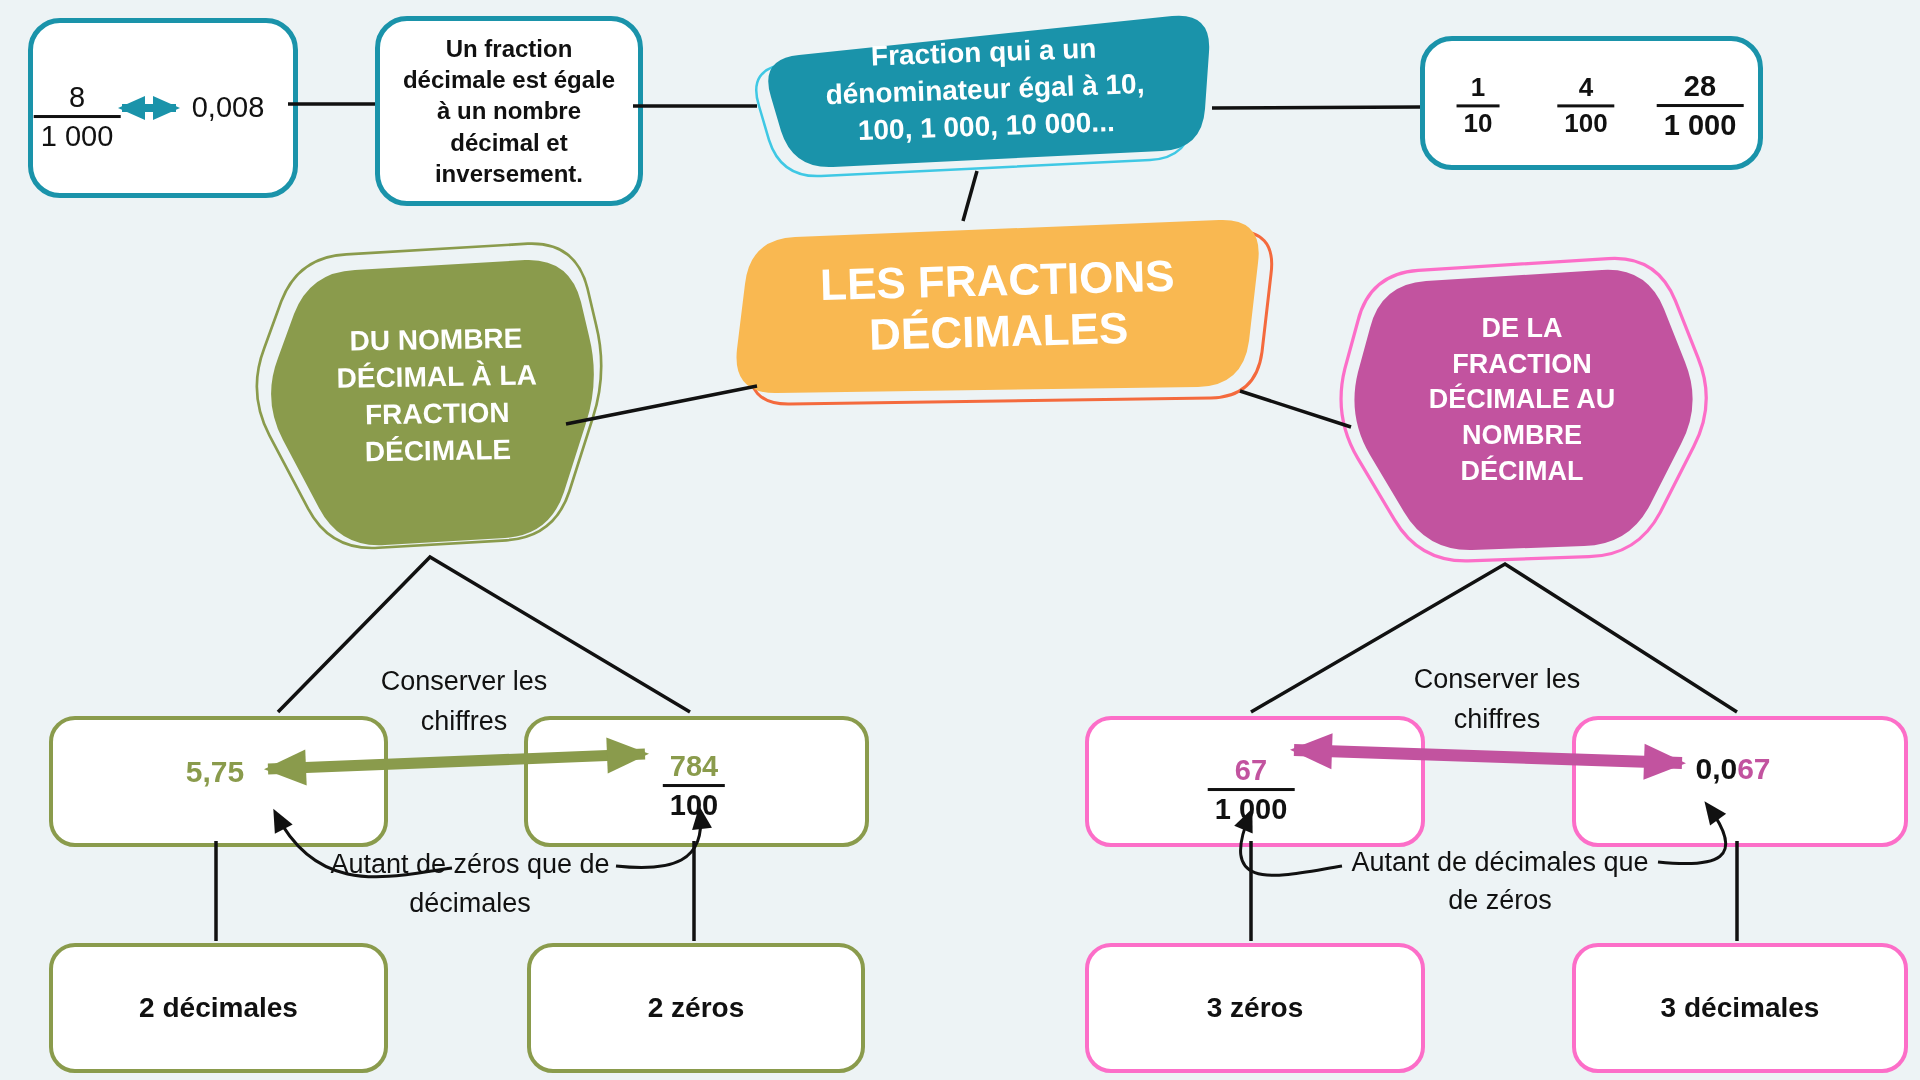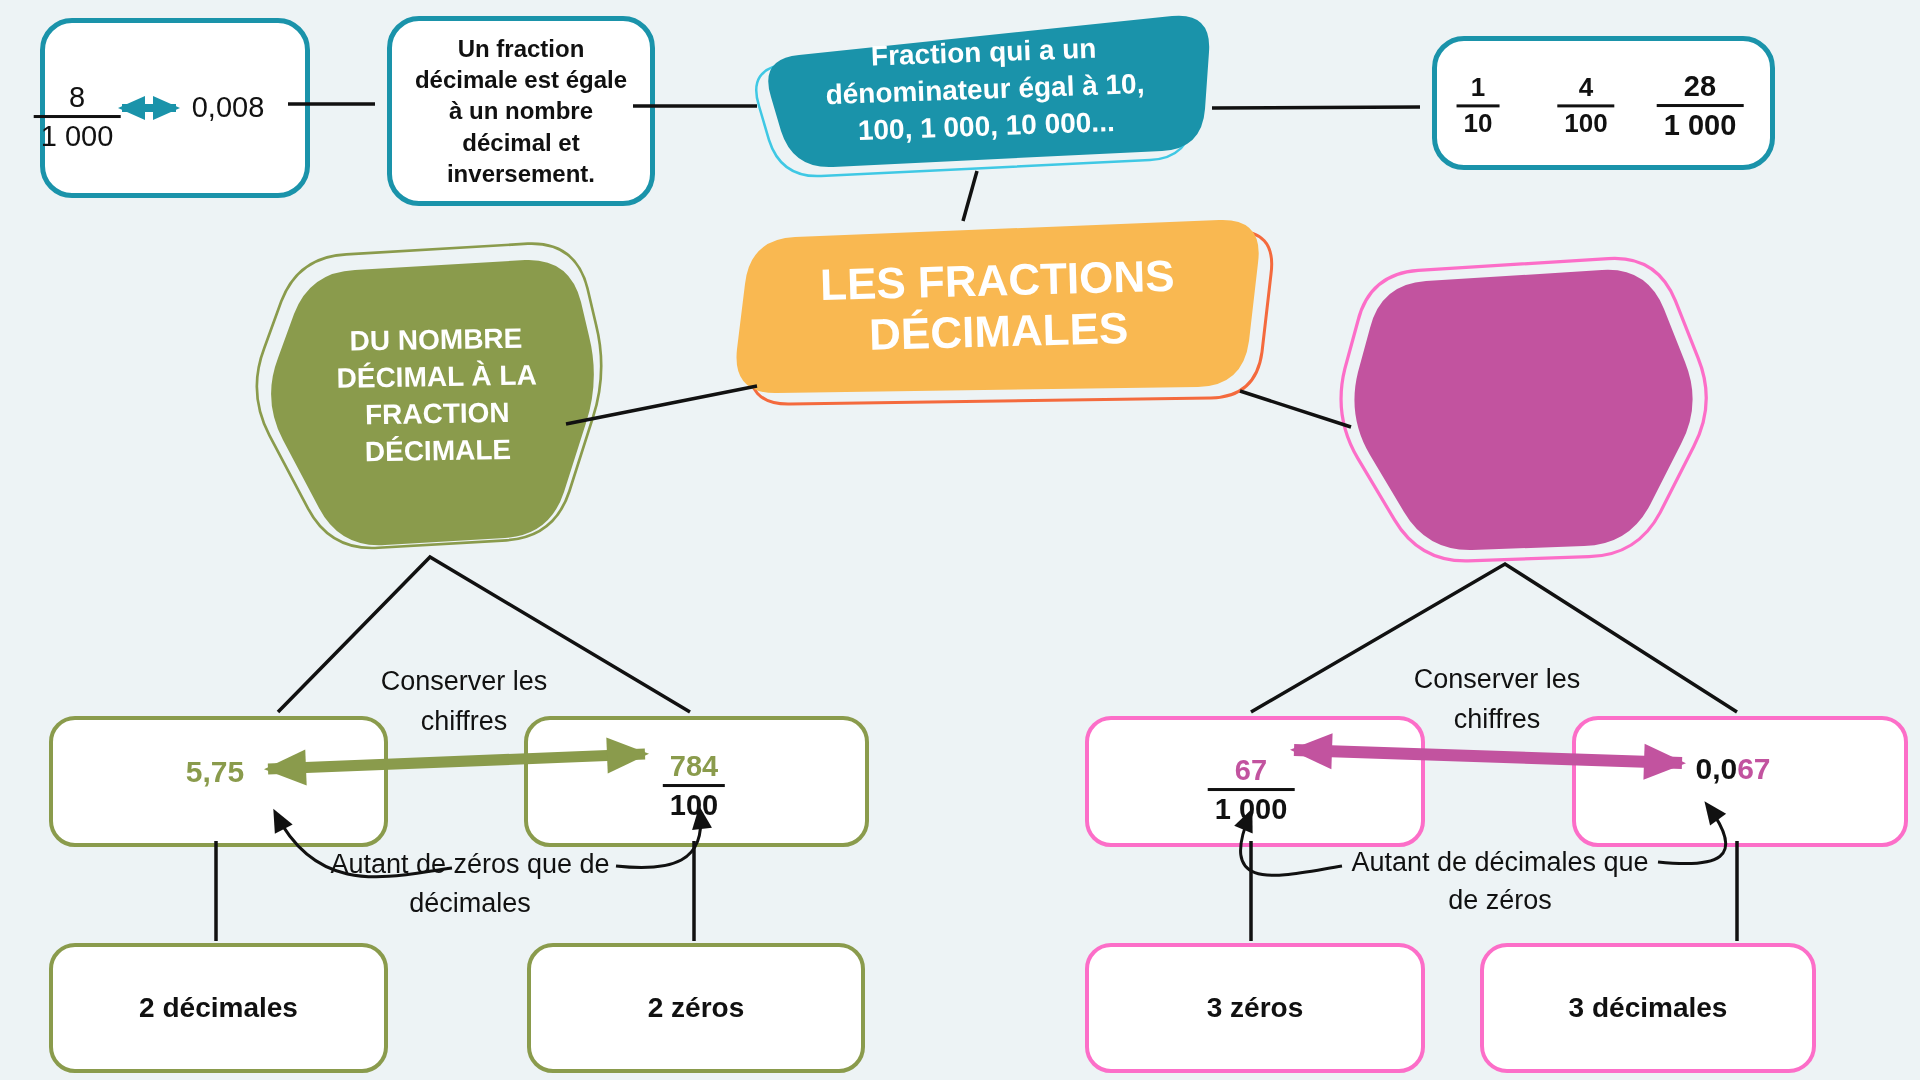--- a/index.html
+++ b/index.html
@@ -1,19 +1,19 @@
 <!DOCTYPE html>
 <html><head>
 <meta charset="utf-8">
 <style>
   html,body{margin:0;padding:0;background:#EDF3F5;}
   #canvas{position:relative;width:1920px;height:1080px;background:#EDF3F5;overflow:hidden;
           font-family:"Liberation Sans",sans-serif;color:#111;}
   .box{position:absolute;background:#fff;border-style:solid;display:flex;align-items:center;justify-content:center;z-index:2;}
-  .teal-b{border-color:#1A93AA;border-width:5px;border-radius:32px;margin-left:12px;}
+  .teal-b{border-color:#1A93AA;border-width:5px;border-radius:32px;}
   .olive-b{border-color:#8A9B4C;border-width:4px;border-radius:26px;}
   .pink-b{border-color:#FC6EC8;border-width:4px;border-radius:26px;align-items:center;}
   .lbl{position:absolute;transform:translate(-50%,-50%);text-align:center;z-index:6;white-space:pre-line;}
   .bold{font-weight:bold;}
   .olive-t{color:#8A9B4C;}
   .pink-t{color:#E0559F;}
   .magenta-t{color:#C2539F;margin-top:8px;}
   .frac{display:inline-flex;flex-direction:column;align-items:center;line-height:1.12;}
   .frac .bar{height:3px;background:#111;width:100%;margin:2px 0;}
   .frac span{padding:0 7px;white-space:nowrap;}
@@ -40,21 +40,21 @@
   </div>
   <div class="box olive-b" style="left:527px;top:943px;width:330px;height:122px;">
     <div style="font-size:28px;font-weight:bold;">2 zéros</div>
   </div>
 
   <div class="box pink-b" style="left:1085px;top:716px;width:332px;height:123px;"></div>
   <div class="box pink-b" style="left:1572px;top:716px;width:328px;height:123px;"></div>
   <div class="box pink-b" style="left:1085px;top:943px;width:332px;height:122px;">
     <div style="font-size:28px;font-weight:bold;">3 zéros</div>
   </div>
-  <div class="box pink-b" style="left:1480px;top:943px;width:328px;height:122px;border-radius:27px;">
+  <div class="box pink-b" style="left:1572px;top:943px;width:328px;height:122px;">
     <div style="font-size:28px;font-weight:bold;">3 décimales</div>
   </div>
 
   <svg id="lines" width="1920" height="1080" viewBox="0 0 1920 1080">
     <defs>
       <marker id="ah-olive" markerUnits="userSpaceOnUse" markerWidth="46" markerHeight="40" refX="40" refY="20" orient="auto-start-reverse">
         <path d="M2 2 L44 20 L2 38 Z" fill="#8A9B4C"></path>
       </marker>
       <marker id="ah-magenta" markerUnits="userSpaceOnUse" markerWidth="46" markerHeight="40" refX="40" refY="20" orient="auto-start-reverse">
         <path d="M2 2 L44 20 L2 38 Z" fill="#C2539F"></path>
@@ -146,20 +146,21 @@
       <span>28</span>
       <div class="bar"></div>
       <span>1 000</span>
     </div>
   </div>
 
   <div class="lbl node-title" style="left:998px;top:306px;width:420px;font-size:44px;line-height:1.15;transform:translate(-50%,-50%) rotate(-1.5deg);">LES FRACTIONS DÉCIMALES</div>
 
   <div class="lbl node-title" style="left:437px;top:396px;width:205px;font-size:28px;transform:translate(-50%,-50%) rotate(-1deg);">DU NOMBRE DÉCIMAL À LA FRACTION DÉCIMALE</div>
 
+  <div class="lbl node-title" style="left:1522px;top:400px;width:200px;font-size:27px;">DE LA FRACTION DÉCIMALE AU NOMBRE DÉCIMAL</div>
 
   <div class="lbl note" style="left:464px;top:681px;">Conserver les</div>
   <div class="lbl note olive-t" style="left:464px;top:721px;">chiffres</div>
 
   <div class="lbl note" style="left:1497px;top:679px;">Conserver les</div>
   <div class="lbl note pink-t" style="left:1497px;top:719px;">chiffres</div>
 
   <div class="lbl bigval olive-t" style="left:215px;top:772px;">5,75</div>
   <div class="lbl" style="left:694px;top:777px;">
     <div class="frac bold" style="font-size:29px;">

